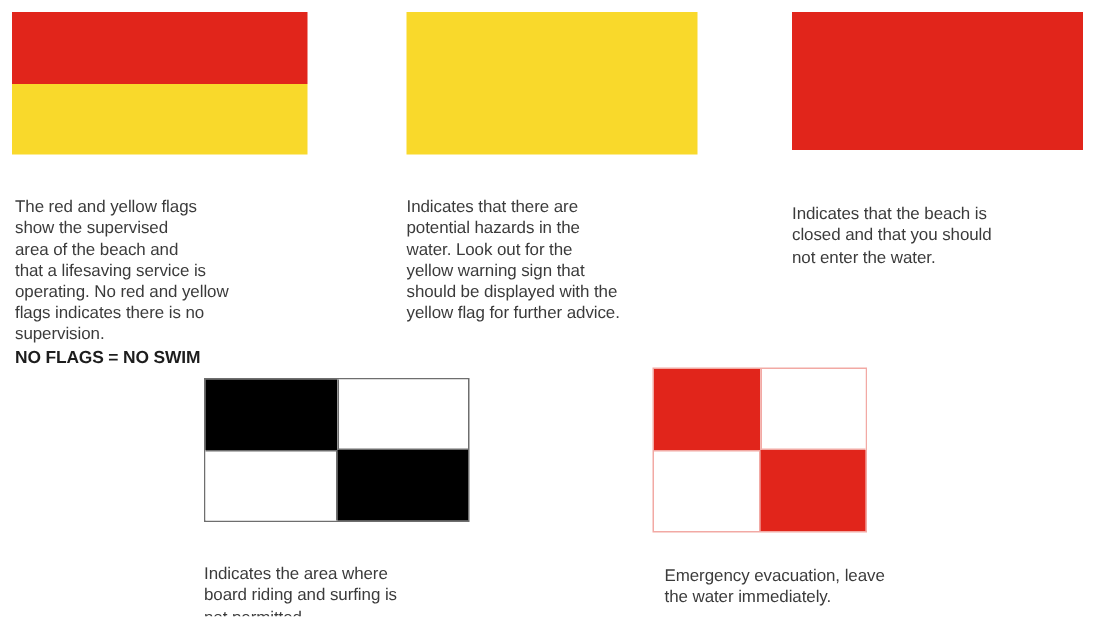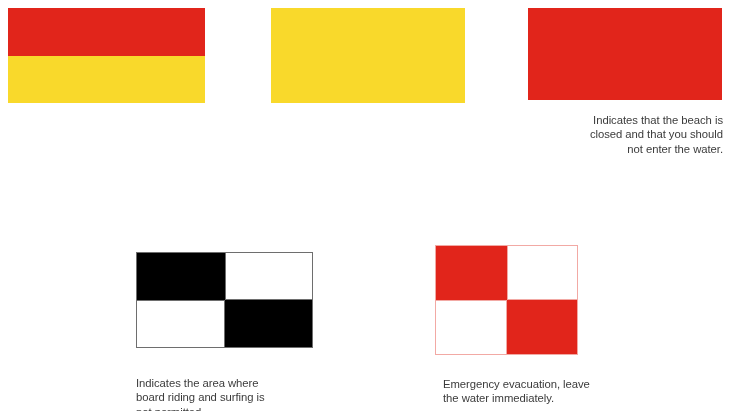--- a/index.html
+++ b/index.html
@@ -71,21 +71,21 @@
     background: #ffffff;
   }
   #flag-red-white {
     left: 435px; top: 245px; width: 143px; height: 110px;
     border: 1px solid #f2a9a4;
     background: #ffffff;
   }
 
   #cap-1 { left: 10px;  top: 117px; width: 190px; }
   #cap-2 { left: 271px; top: 117px; width: 200px; }
-  #cap-3 { left: 528px; top: 99px; width: 195px; text-align: right; }
+  #cap-3 { left: 528px; top: 122px; width: 195px; }
   #cap-4 { left: 136px; top: 362px; width: 190px; }
   #cap-5 { left: 415px; top: 363px; width: 220px; margin-left: 28px; }
 </style>
 </head>
 <body>
 
 <div id="page">
 
   <div class="flag" id="flag-red-yellow">
     <div class="band" style="top:0;height:50%;background:#e1251b;"></div>
@@ -93,21 +93,38 @@
   </div>
 
   <div class="flag" id="flag-yellow">
     <div class="band" style="top:0;height:100%;background:#f9d92b;"></div>
   </div>
 
   <div class="flag" id="flag-red">
     <div class="band" style="top:0;height:100%;background:#e1251b;"></div>
   </div>
 
+  <div class="caption" id="cap-1">
+    <span>The red and yellow flags
+show the supervised
+area of the beach and
+that a lifesaving service is
+operating. No red and yellow
+flags indicates there is no
+supervision.</span><span class="sub-strong">NO FLAGS = NO SWIM</span>
+  </div>
 
+  <div class="caption" id="cap-2">
+    <span>Indicates that there are
+potential hazards in the
+water. Look out for the
+yellow warning sign that
+should be displayed with the
+yellow flag for further advice.</span>
+  </div>
 
   <div class="caption" id="cap-3">
     <span>Indicates that the beach is
 closed and that you should
 not enter the water.</span>
   </div>
 
   <div class="flag" id="flag-black-white">
     <div class="quad" style="left:0;top:0;background:#000000;"></div>
     <div class="quad" style="left:50%;top:0;background:#ffffff;border-left:1px solid #6e6e6e;border-bottom:1px solid #6e6e6e;box-sizing:border-box;"></div>

